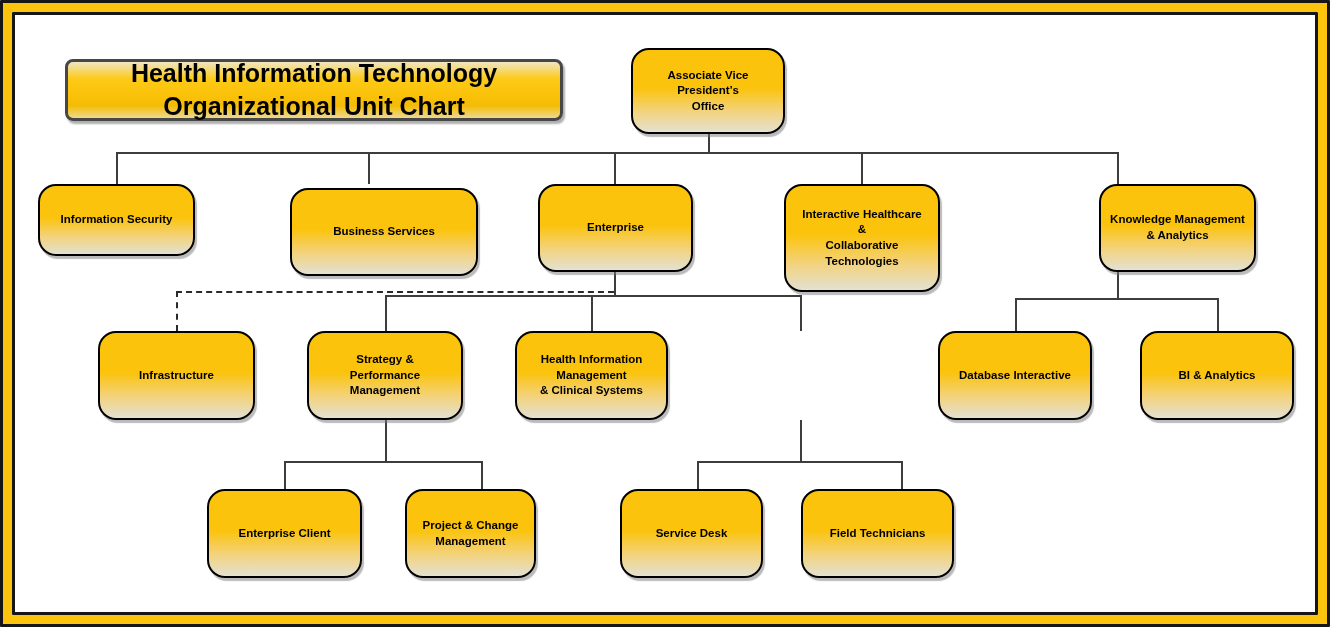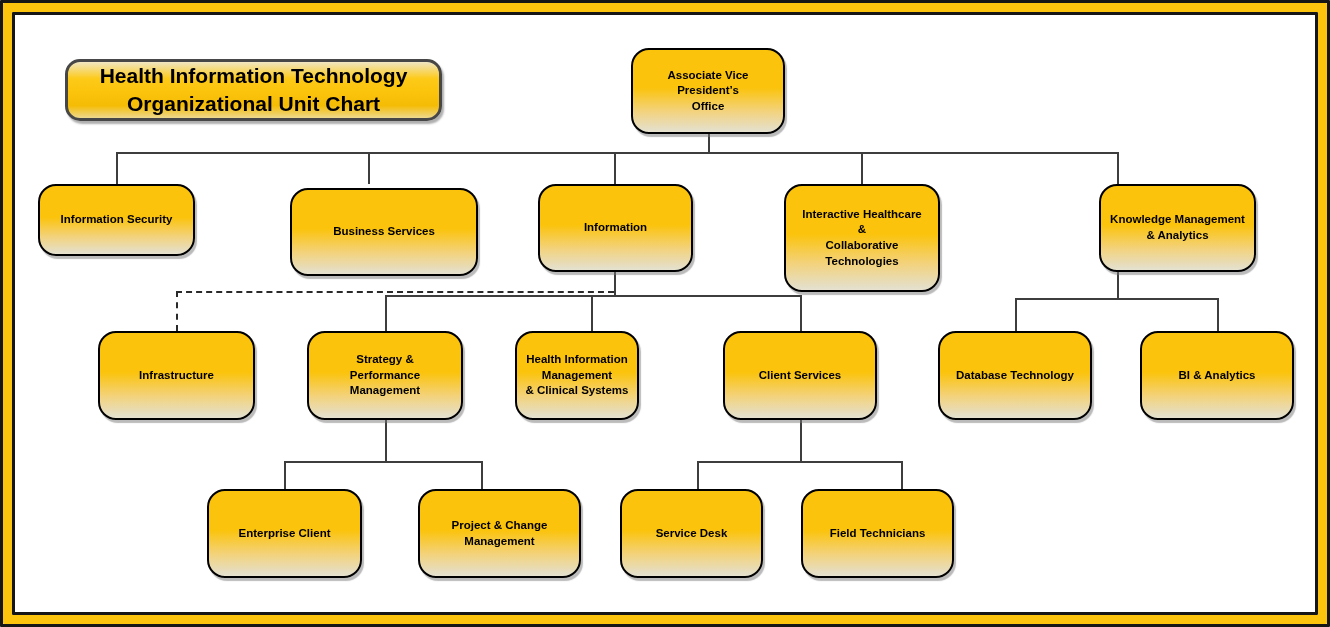--- a/index.html
+++ b/index.html
@@ -21,32 +21,32 @@
     pointer-events: none;
     border-radius: 1px;
   }
   .frame-outer { inset: 0; border: 3px solid #161616; }
   .frame-gold  { inset: 3px; border: 9px solid #FCC40D; }
   .frame-inner { inset: 12px; border: 3px solid #161616; }
 
   
   .title-box {
     position: absolute;
-    left: 65px; top: 59px; width: 377px; height: 62px;
+    left: 65px; top: 59px; width: 498px; height: 62px;
     box-sizing: border-box;
     border: 3px solid #474747;
-    border-radius: 15px;
+    border-radius: 8px;
     background: linear-gradient(to bottom,
       #F0E6C2 0%, #FDCA18 30%, #FBC30B 55%, #F5BC06 78%, #EDD98F 100%);
     box-shadow: 2px 3px 2px rgba(110,110,110,0.55);
     display: flex;
     align-items: center;
     justify-content: center;
     text-align: center;
-    font-size: 21px;
+    font-size: 25px;
     font-weight: 700;
     color: #000;
     line-height: 1.32;
     white-space: pre-line;
   }
 
   
   .node {
     position: absolute;
     box-sizing: border-box;
@@ -116,39 +116,38 @@
   <div class="vline" style="left:901px;top:461px;height:28px"></div>
 
   <div class="title-box">Health Information Technology
 Organizational Unit Chart</div>
 
   <div class="node" style="left:631px;top:48px;width:154px;height:86px">Associate Vice President’s
 Office</div>
 
   <div class="node" style="left:38px;top:184px;width:157px;height:72px">Information Security</div>
   <div class="node" style="left:290px;top:188px;width:188px;height:88px">Business Services</div>
-  <div class="node" style="left:538px;top:184px;width:155px;height:88px">Information</div>
+  <div class="node" style="left:538px;top:184px;width:155px;height:88px">Enterprise</div>
   <div class="node" style="left:784px;top:184px;width:156px;height:108px">Interactive Healthcare
 &amp;
 Collaborative Technologies</div>
   <div class="node" style="left:1099px;top:184px;width:157px;height:88px">Knowledge Management
 &amp; Analytics</div>
 
   <div class="node" style="left:98px;top:331px;width:157px;height:89px">Infrastructure</div>
   <div class="node" style="left:307px;top:331px;width:156px;height:89px">Strategy &amp;
 Performance Management</div>
-  <div class="node" style="left:515px;top:331px;width:124px;height:89px">Health Information
+  <div class="node" style="left:515px;top:331px;width:153px;height:89px">Health Information
 Management
 &amp; Clinical Systems</div>
-  <div class="node" style="left:723px;top:331px;width:154px;height:89px">Client Services</div>
-  <div class="node" style="left:938px;top:331px;width:154px;height:89px">Database Technology</div>
+  <div class="node" style="left:938px;top:331px;width:154px;height:89px">Database Interactive</div>
   <div class="node" style="left:1140px;top:331px;width:154px;height:89px">BI &amp; Analytics</div>
 
   <div class="node" style="left:207px;top:489px;width:155px;height:89px">Enterprise Client</div>
-  <div class="node" style="left:418px;top:489px;width:163px;height:89px">Project &amp; Change
+  <div class="node" style="left:405px;top:489px;width:131px;height:89px">Project &amp; Change
 Management</div>
   <div class="node" style="left:620px;top:489px;width:143px;height:89px">Service Desk</div>
   <div class="node" style="left:801px;top:489px;width:153px;height:89px">Field Technicians</div>
 
   <div class="frame-outer"></div>
   <div class="frame-gold"></div>
   <div class="frame-inner"></div>
 
 </div>
 

